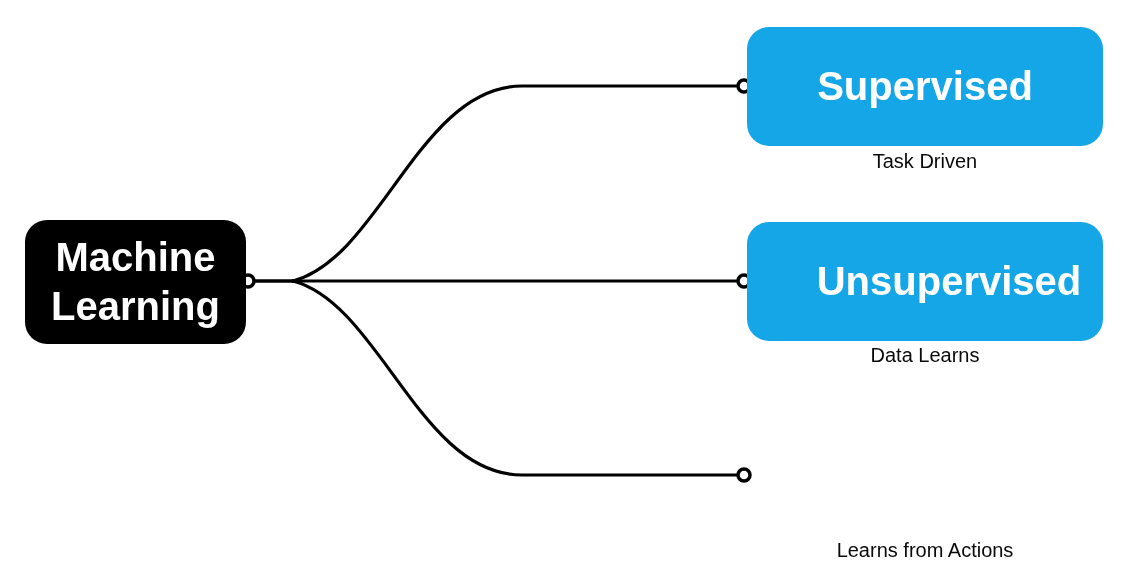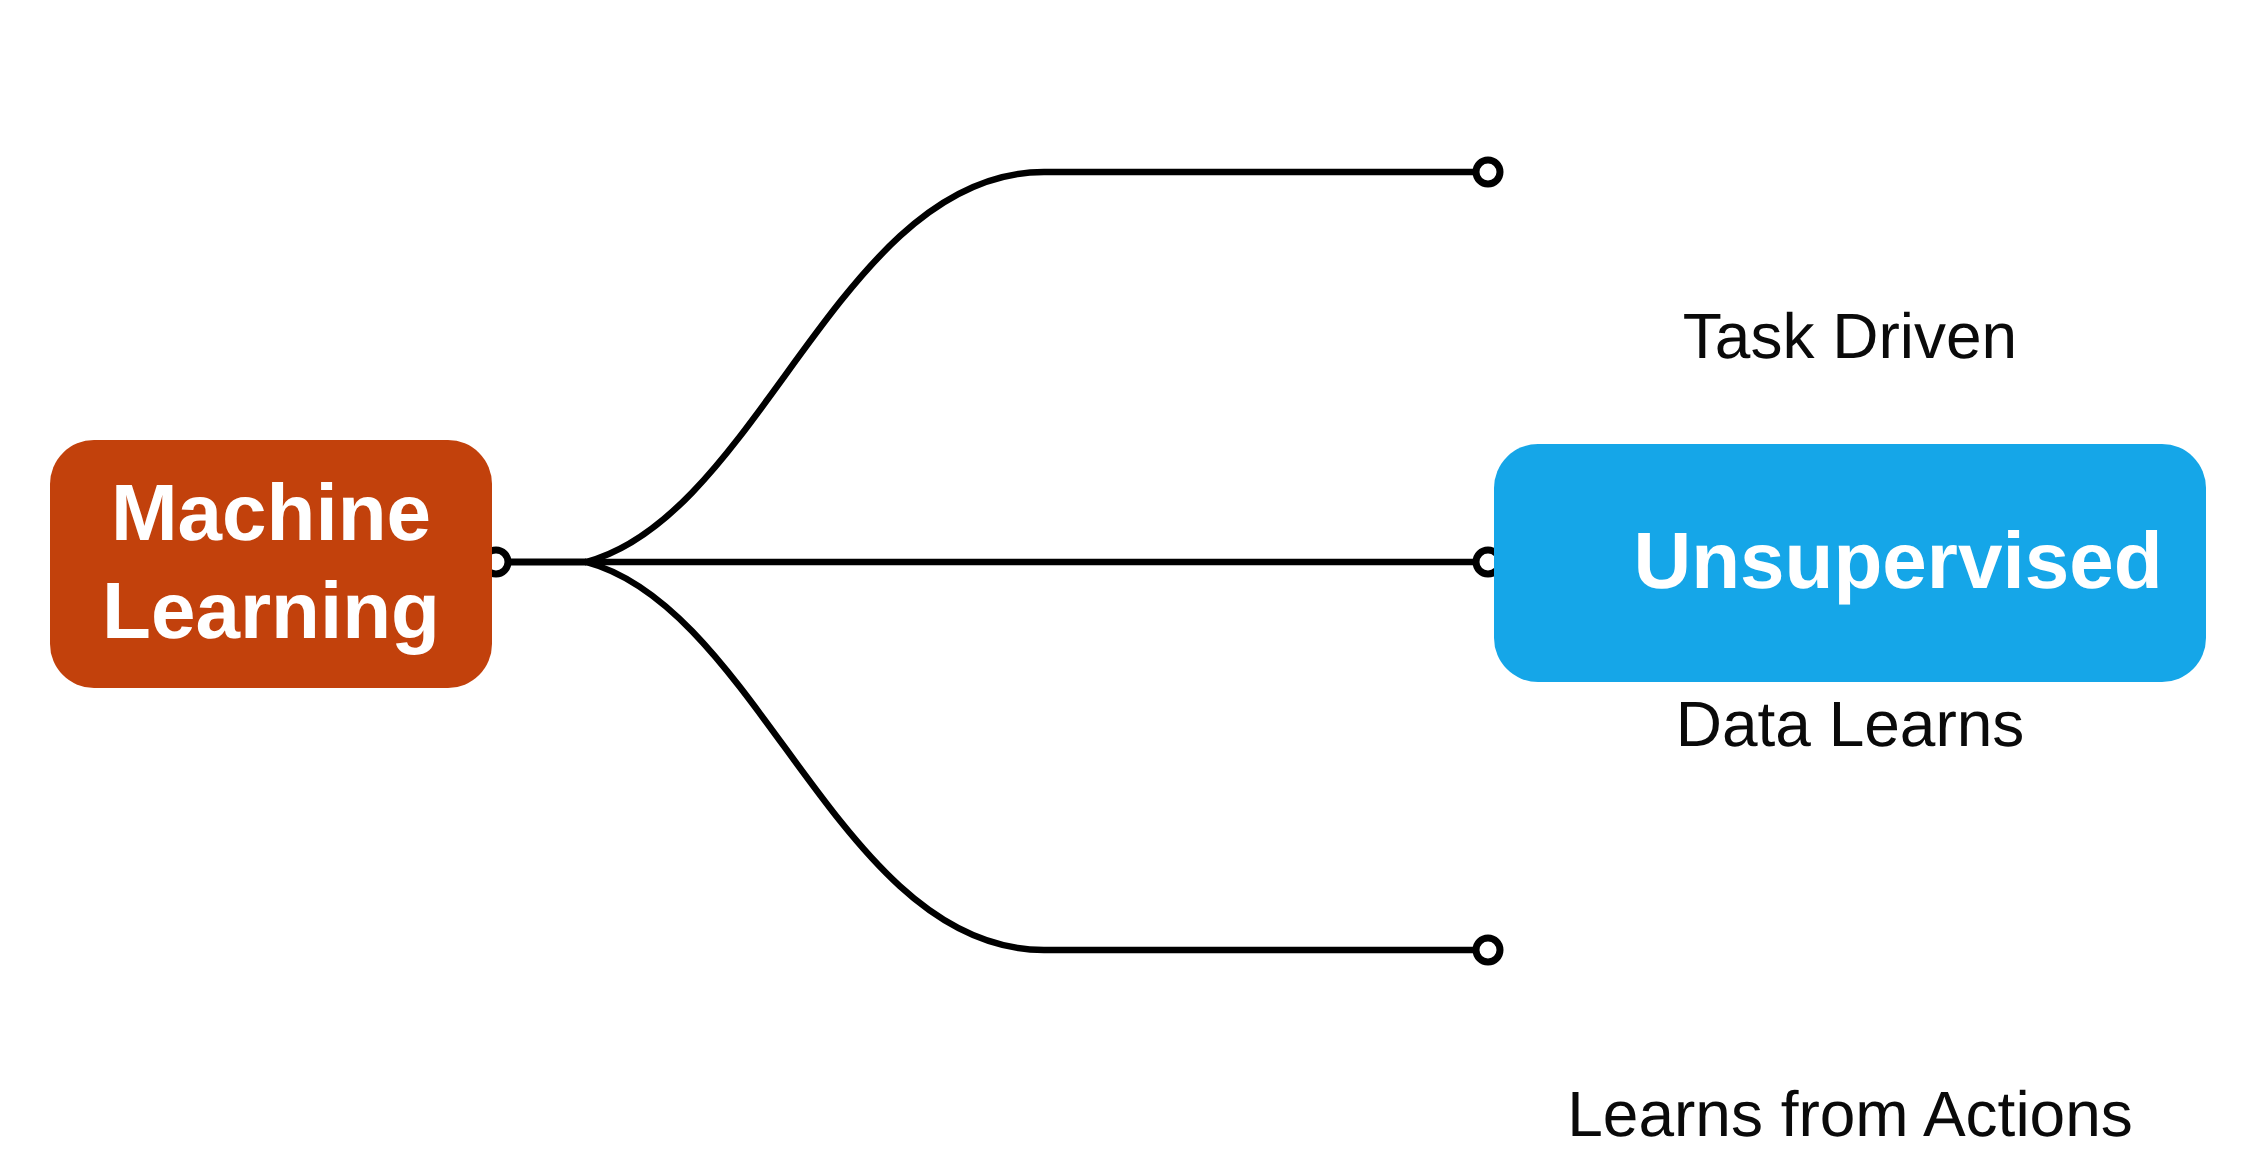--- a/index.html
+++ b/index.html
@@ -29,21 +29,21 @@
     text-align: center;
     box-sizing: border-box;
     color: #ffffff;
     font-weight: bold;
   }
   .root-node {
     left: 25px;
     top: 220px;
     width: 221px;
     height: 124px;
-    background: #c2410c;
+    background: #000000;
     border-radius: 22px;
     font-size: 40px;
     line-height: 1.22;
     padding: 0 18px;
   }
   .branch-node {
     left: 747px;
     width: 356px;
     height: 119px;
     background: #15a6e8;
@@ -52,21 +52,21 @@
   }
   .branch-node.supervised   { top: 27px; }
   .branch-node.unsupervised { top: 222px; padding-left: 48px; }
   .branch-node.reinforcement{ top: 415px; }
   .caption {
     position: absolute;
     left: 747px;
     width: 356px;
     text-align: center;
     color: #0a0a0a;
-    font-size: 32px;
+    font-size: 20px;
     font-weight: 400;
   }
   .caption.supervised   { top: 150px; }
   .caption.unsupervised { top: 344px; }
   .caption.reinforcement{ top: 539px; }
 </style>
 </head>
 <body>
 
 <div class="canvas">
@@ -84,20 +84,23 @@
     <circle cx="248" cy="281" r="6" fill="#ffffff" stroke="#000000" stroke-width="3.5"></circle>
     <circle cx="744" cy="86" r="6" fill="#ffffff" stroke="#000000" stroke-width="3.5"></circle>
     <circle cx="744" cy="281" r="6" fill="#ffffff" stroke="#000000" stroke-width="3.5"></circle>
     <circle cx="744" cy="475" r="6" fill="#ffffff" stroke="#000000" stroke-width="3.5"></circle>
   </svg>
 
   <div class="node root-node">
     <span>Machine Learning</span>
   </div>
 
+  <div class="node branch-node supervised">
+    <span>Supervised</span>
+  </div>
   <div class="caption supervised">Task Driven</div>
 
   <div class="node branch-node unsupervised">
     <span>Unsupervised</span>
   </div>
   <div class="caption unsupervised">Data Learns</div>
 
   <div class="caption reinforcement">Learns from Actions</div>
 
 </div>

